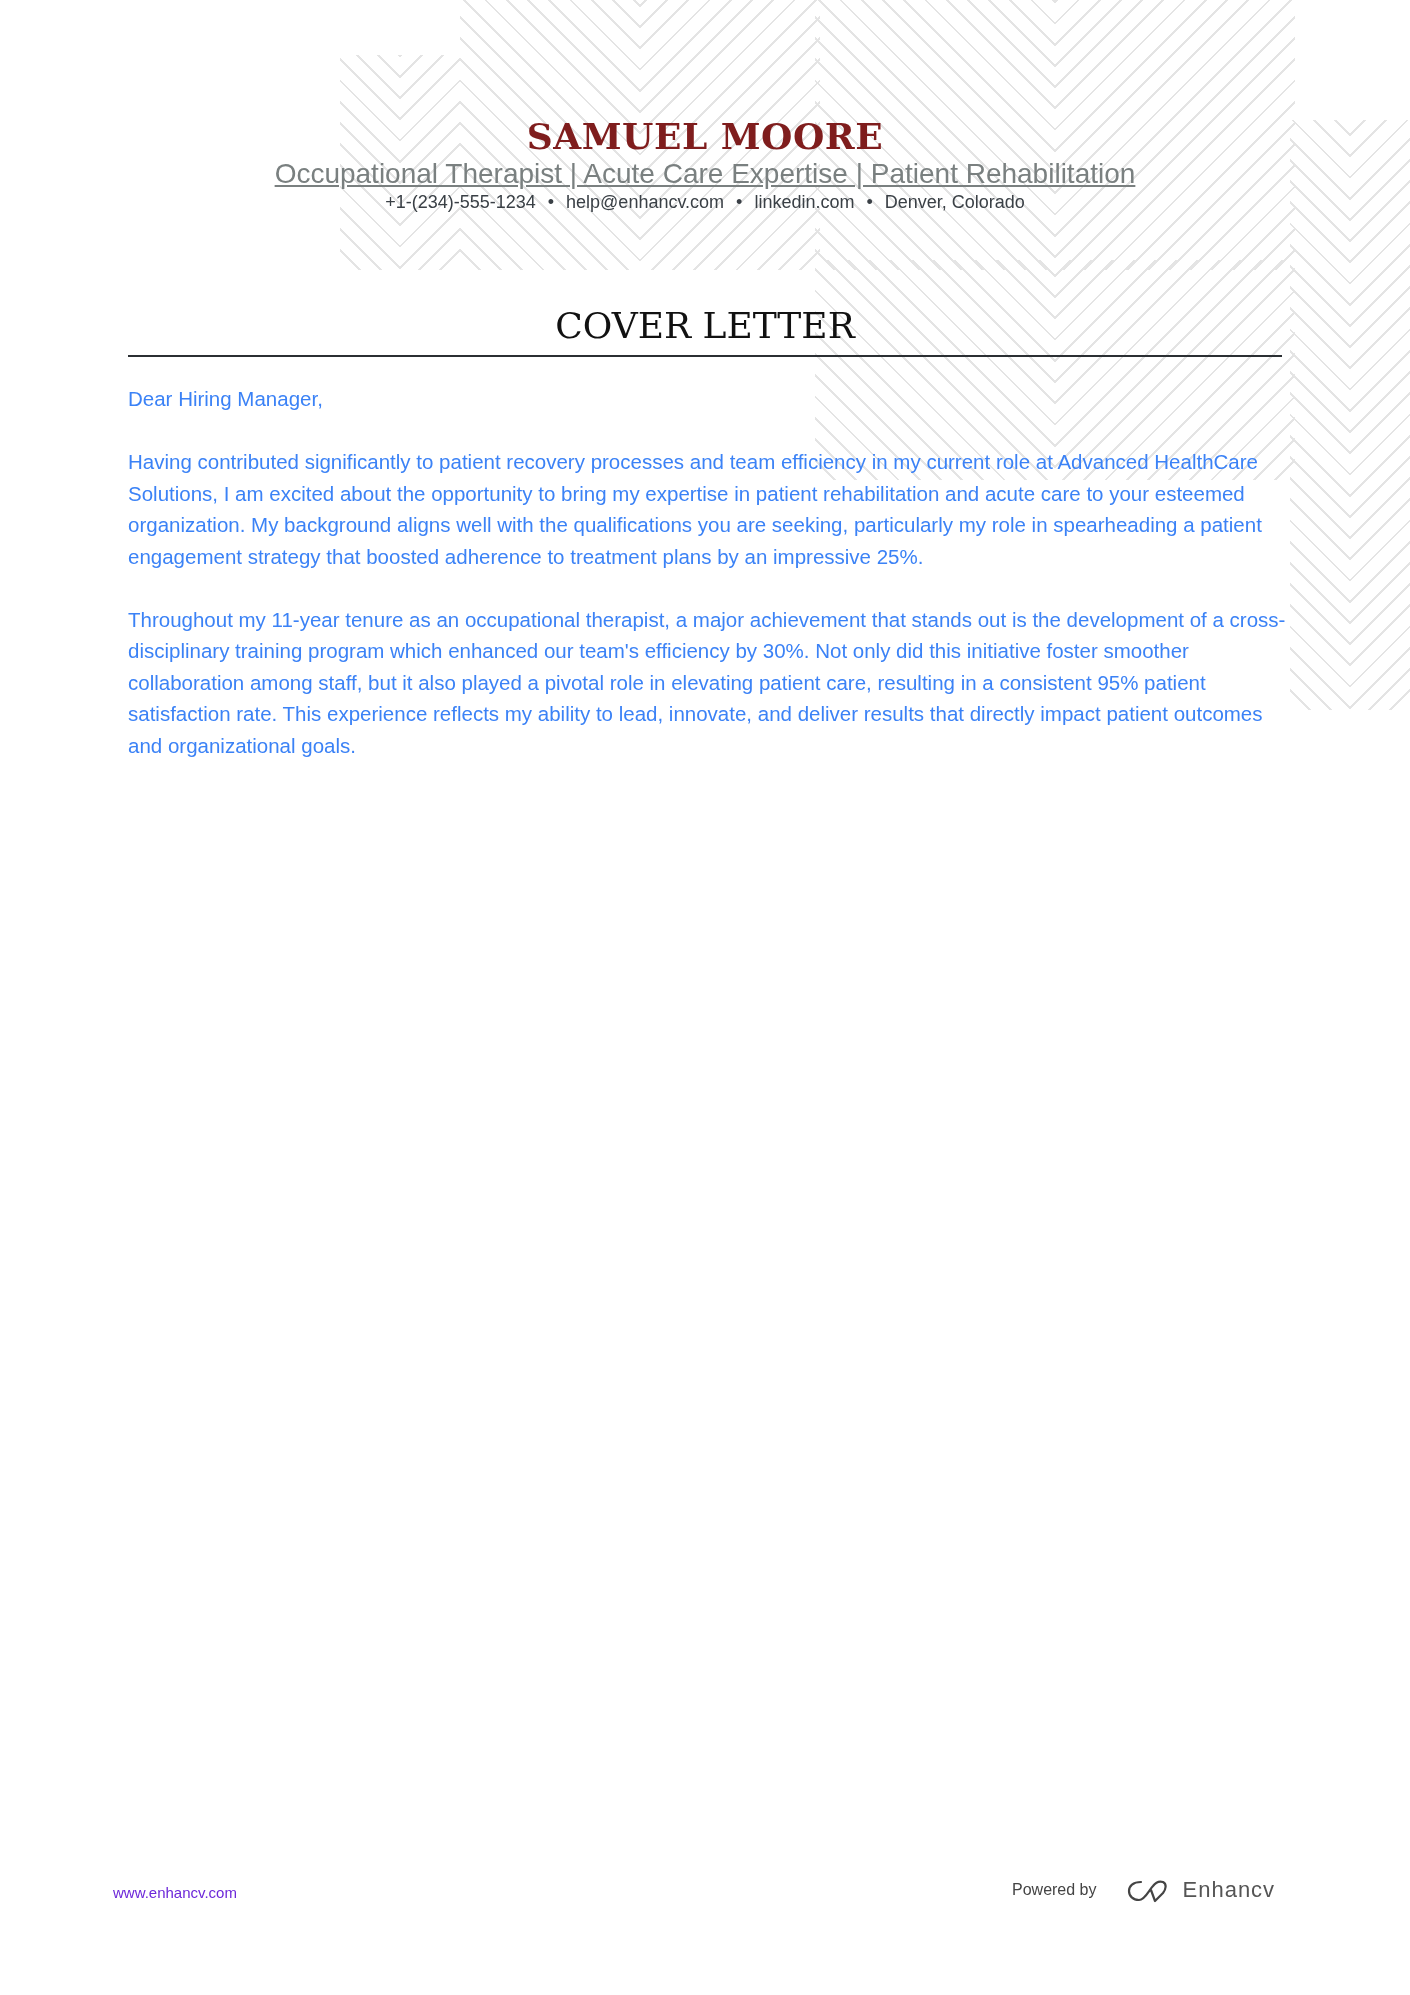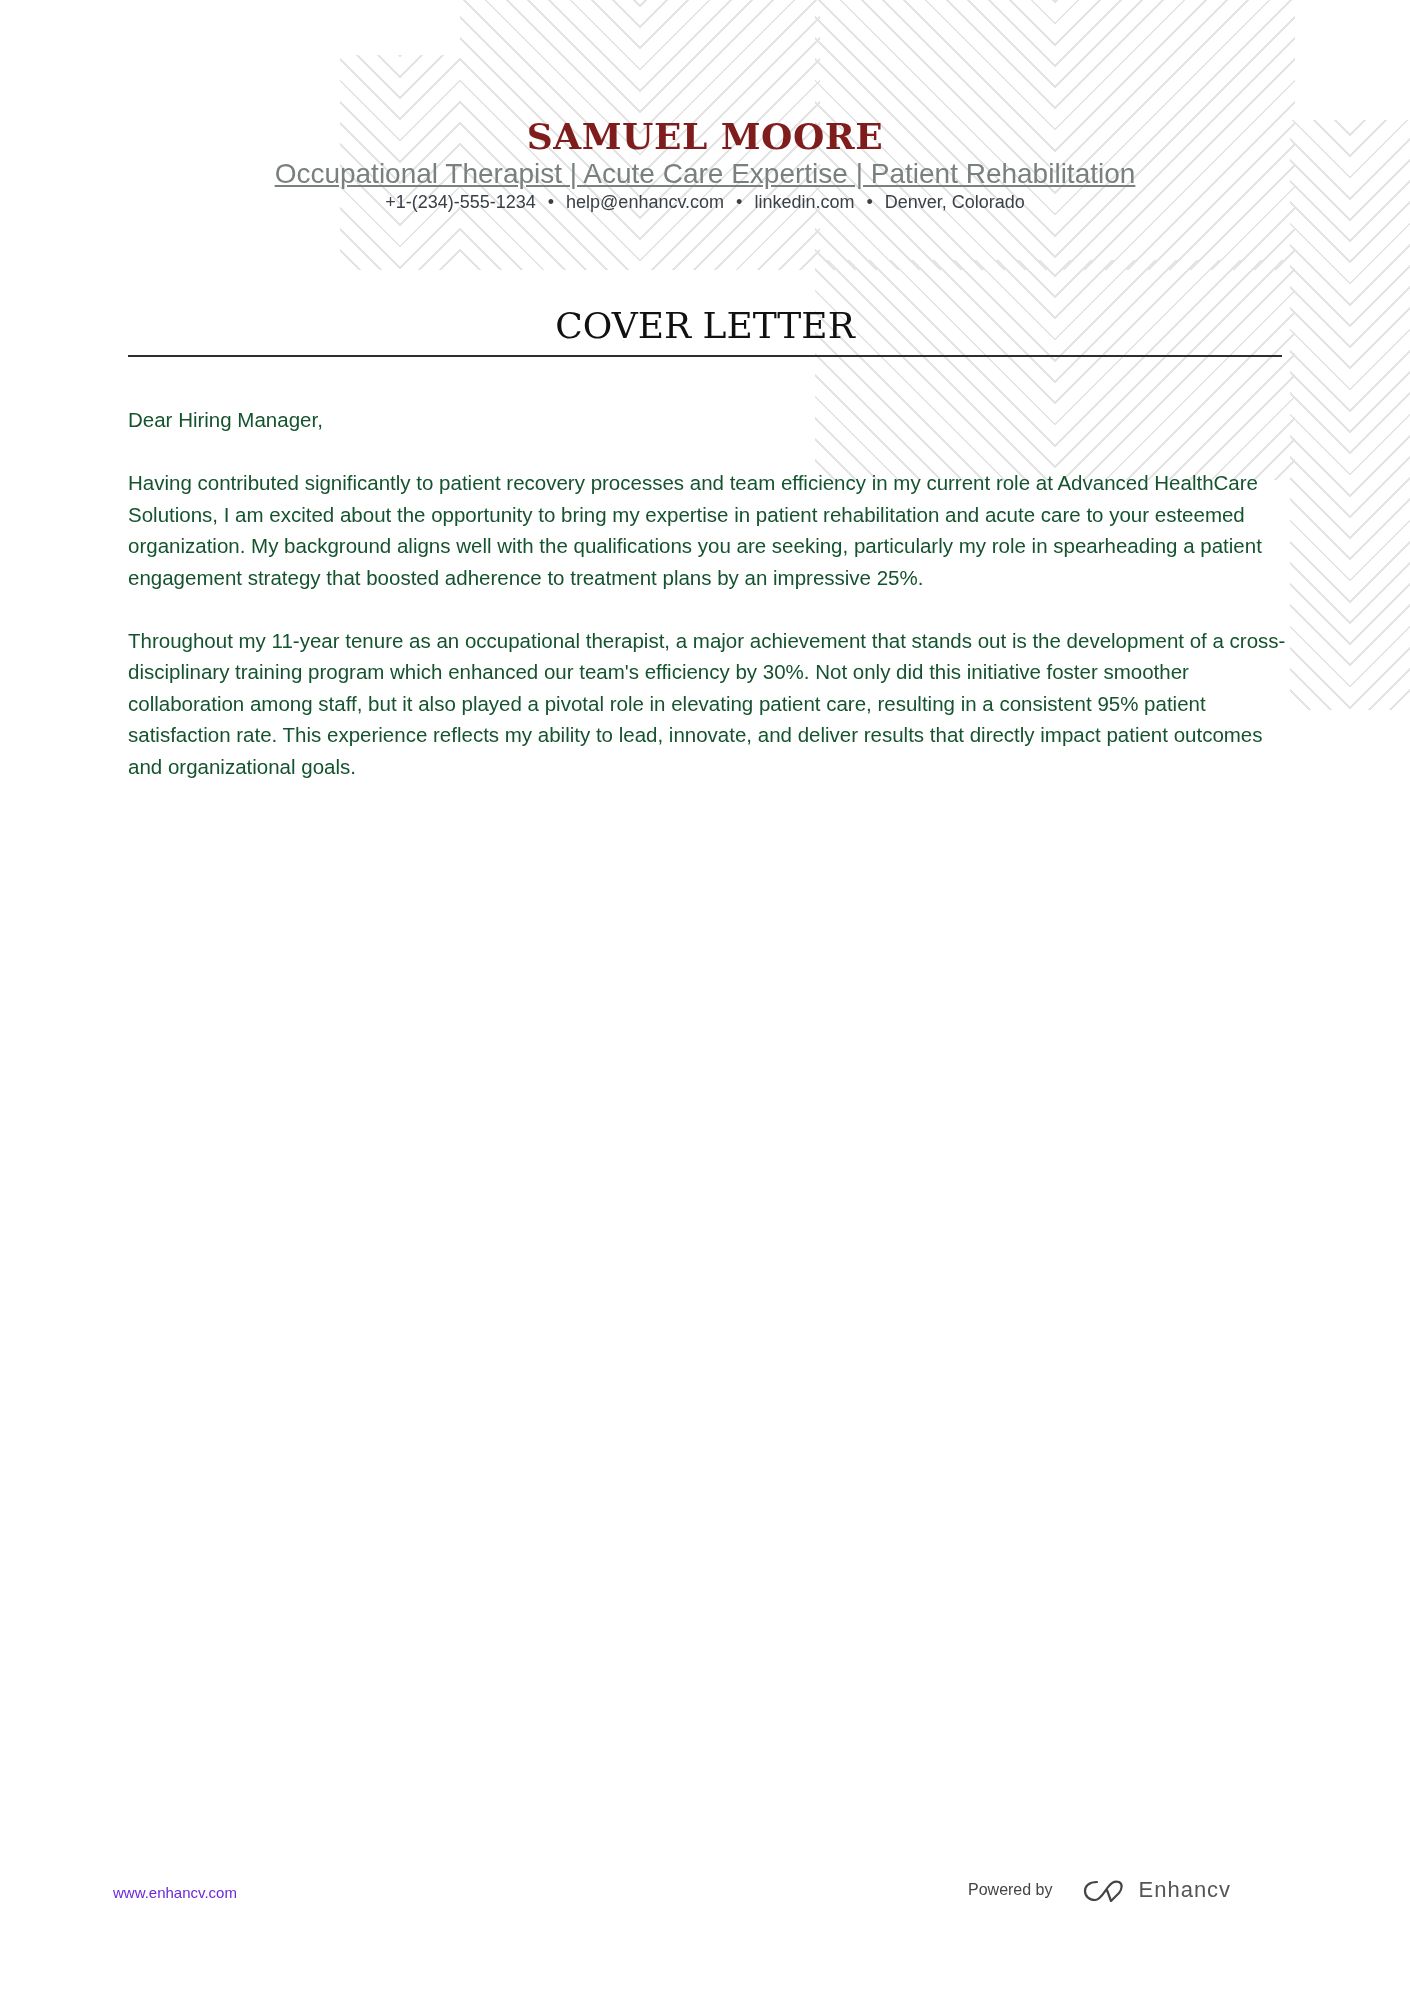--- a/index.html
+++ b/index.html
@@ -33,30 +33,30 @@
     line-height: 24px; margin-top: -2px;
   }
   .contacts .dot { margin: 0 12px; }
   .section-title {
     position: absolute; left: 128px; width: 1154px; top: 306px; text-align: center;
     font-family: "DejaVu Serif", "Liberation Serif", serif; font-size: 36px; color: #111;
     line-height: 40px;
   }
   .rule { position: absolute; left: 128px; width: 1154px; top: 355px; height: 2px; background: #2b2f33; }
   .body-text {
-    position: absolute; left: 128px; width: 1160px; top: 404px;
-    font-family: "Liberation Sans", sans-serif; font-size: 20.5px; color: #14532d;
+    position: absolute; left: 128px; width: 1160px; top: 383px;
+    font-family: "Liberation Sans", sans-serif; font-size: 20.5px; color: #3b82f6;
     line-height: 31.5px;
   }
   .body-text p { margin: 0 0 31.5px 0; }
   .footer-left {
     position: absolute; left: 113px; top: 1884px; font-size: 15px; color: #6d28d9;
   }
   .footer-right {
-    position: absolute; left: 968px; top: 1876px; display: flex; align-items: center; text-align: center;
+    position: absolute; left: 1012px; top: 1876px; display: flex; align-items: center; text-align: center;
   }
   .powered { font-size: 16px; color: #444; margin-right: 28px; }
   .logo-mark { width: 48px; height: 28px; margin-right: 10px; }
   .logo-text { font-size: 22px; color: #555; letter-spacing: 1px; }
 </style>
 </head>
 <body>
 
 <div class="pattern" style="left:0;top:0;width:1410px;height:720px;">
   <div class="chev" style="left:340px;top:55px;width:120px;height:215px;"></div>

